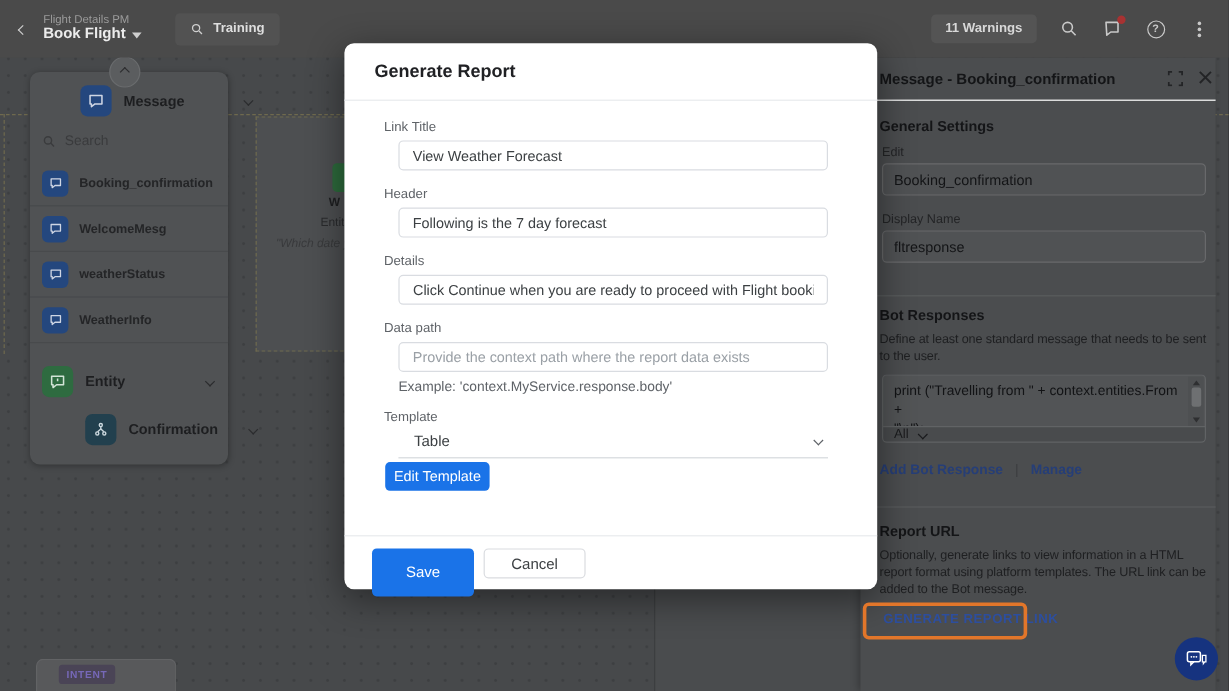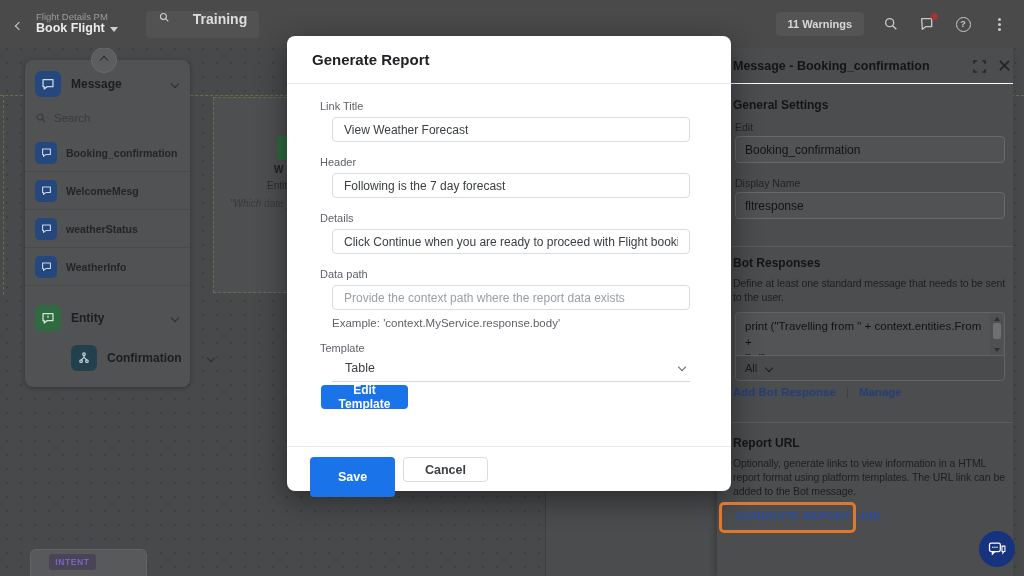--- a/index.html
+++ b/index.html
@@ -26,22 +26,22 @@
   
   .topbar{position:absolute;left:0;top:0;width:1024px;height:48px;background:#4a4a4a;z-index:10;display:flex;align-items:center;}
   .chev{display:inline-block;width:6px;height:6px;border-right:1.6px solid currentColor;border-bottom:1.6px solid currentColor;transform:rotate(45deg);}
   .chev.up{transform:rotate(-135deg);}
   .chev.left{transform:rotate(135deg);}
   .back-btn{margin-left:16px;color:#cfcfcf;width:14px;cursor:pointer;}
   .crumbs{margin-left:6px;line-height:1.1;}
   .crumb-sub{font-size:9.5px;color:#9b9b9b;}
   .crumb-main{font-size:12.5px;font-weight:bold;color:#ececec;display:flex;align-items:center;gap:5px;}
   .caret-down{width:0;height:0;border-left:4px solid transparent;border-right:4px solid transparent;border-top:5px solid #cfcfcf;display:inline-block;}
-  .training-btn{margin-left:28px;height:27px;padding:0 12px;background:#525252;border-radius:4px;display:flex;gap:22px;
-                font-size:14px;font-weight:bold;color:#dedede;cursor:pointer;}
+  .training-btn{margin-left:28px;height:27px;padding:0 12px;background:#525252;border-radius:4px;display:flex;align-items:center;gap:7px;
+                font-size:11px;font-weight:bold;color:#dedede;cursor:pointer;}
   .tb-right{margin-left:auto;display:flex;align-items:center;gap:18px;margin-right:16px;}
   .warn-pill{height:24px;padding:0 12px;background:#545454;border-radius:4px;display:flex;align-items:center;
              font-size:11px;font-weight:bold;color:#d8d8d8;cursor:pointer;}
   .tb-icon{position:relative;width:18px;height:18px;display:flex;align-items:center;justify-content:center;color:#c9c9c9;cursor:pointer;}
   .red-dot{position:absolute;right:-2px;top:-2px;width:7px;height:7px;border-radius:50%;background:#a83232;}
   .help-circle{width:15px;height:15px;border:1.4px solid #c9c9c9;border-radius:50%;display:flex;align-items:center;justify-content:center;}
   .help-circle::after{content:"?";font-size:9px;font-weight:bold;color:#c9c9c9;}
   .kebab{width:3px;height:3px;border-radius:50%;background:#c9c9c9;box-shadow:0 5px 0 #c9c9c9,0 10px 0 #c9c9c9;margin-top:-10px;}
 
   
@@ -75,21 +75,21 @@
   .rp-inp{position:absolute;left:18px;width:270px;height:27px;background:#505254;border:1px solid #68696b;border-radius:4px;
           color:#131416;font-size:12px;padding:0 9px;}
   .rp-divider{position:absolute;left:0;width:296px;border-top:1px solid #5a5c5e;}
   .rp-desc{position:absolute;left:16px;width:280px;font-size:10.5px;line-height:14px;color:#1e1f21;letter-spacing:-0.1px;}
   .code-box{position:absolute;left:18px;top:264px;width:270px;height:43px;background:#525456;border:1px solid #616365;
             border-bottom:none;border-radius:4px 4px 0 0;padding:5px 18px 0 9px;font-size:11.5px;line-height:16px;color:#121315;overflow:hidden;}
   .code-scroll{position:absolute;right:1px;top:1px;width:13px;height:41px;background:#4e5052;}
   .code-thumb{position:absolute;left:2.5px;top:9px;width:8px;height:16px;background:#6e7072;border-radius:2px;}
   .tri-up{position:absolute;left:3.5px;top:3px;width:0;height:0;border-left:3px solid transparent;border-right:3px solid transparent;border-bottom:4px solid #2e2f31;}
   .tri-dn{position:absolute;left:3.5px;bottom:3px;width:0;height:0;border-left:3px solid transparent;border-right:3px solid transparent;border-top:4px solid #2e2f31;}
-  .all-row{position:absolute;left:18px;top:307px;width:270px;height:26px;background:#494b4d;border:1px solid #616365;
+  .all-row{position:absolute;left:18px;top:307px;width:270px;height:14px;background:#494b4d;border:1px solid #616365;
            border-radius:0 0 4px 4px;display:flex;align-items:center;gap:9px;padding:0 9px;font-size:11px;color:#1a1b1d;cursor:pointer;}
   .rp-links{position:absolute;left:16px;top:338px;display:flex;align-items:center;gap:10px;font-size:11.5px;font-weight:bold;}
   .rp-link{color:#263e77;cursor:pointer;}
   .rp-sep{color:#3c3d3f;font-weight:normal;}
   .rp-cta{position:absolute;left:19px;top:462px;font-size:11px;font-weight:bold;letter-spacing:.4px;color:#2d4e9e;cursor:pointer;}
 
   
   .fab{position:absolute;left:979px;top:531px;width:36px;height:36px;border-radius:50%;background:#16337f;z-index:7;
        display:flex;align-items:center;justify-content:center;cursor:pointer;border:none;}
 
@@ -99,21 +99,21 @@
   .m-title{position:absolute;left:25px;top:15px;font-size:15px;font-weight:bold;color:#202124;}
   .m-head-line{position:absolute;left:0;top:47px;width:444px;border-top:1px solid #e8eaed;}
   .m-label{position:absolute;left:33px;font-size:11px;color:#5f6368;}
   .m-inp{position:absolute;left:45px;width:358px;height:25px;border:1px solid #d9dce1;border-radius:4px;background:#fff;
          font-size:12px;color:#3c4043;padding:0 11px;}
   .m-inp::placeholder{color:#9aa0a6;}
   .m-example{position:absolute;left:45px;top:281px;font-size:11.5px;color:#5f6368;}
   .m-select{position:absolute;left:45px;top:320px;width:358px;height:26px;border-bottom:1px solid #d5d9dd;cursor:pointer;}
   .m-select-val{position:absolute;left:13px;top:5px;font-size:12.5px;color:#3c4043;}
   .m-select-chev{position:absolute;right:5px;top:8px;color:#5f6368;}
-  .btn{border:none;border-radius:4px;font-size:12px;font-weight:bold;cursor:pointer;display:flex;align-items:center;justify-content:center;}
+  .btn{border:none;border-radius:4px;font-size:12px;font-weight:normal;cursor:pointer;display:flex;align-items:center;justify-content:center;}
   .btn-blue{background:#1a73e8;color:#ffffff;}
   .btn-ghost{background:#ffffff;color:#3c4043;border:1px solid #dadce0;}
   .m-edit{position:absolute;left:34px;top:349px;width:87px;height:24px;}
   .m-foot-line{position:absolute;left:0;top:410px;width:444px;border-top:1px solid #e8eaed;}
   .m-save{position:absolute;left:23px;top:421px;width:85px;height:40px;font-size:12.5px;}
   .m-cancel{position:absolute;left:116px;top:421px;width:85px;height:25px;font-size:12.5px;}
 
   
   .annotation{position:absolute;left:719px;top:502px;width:137px;height:31px;border:3px solid #e2762a;border-radius:5px;z-index:30;pointer-events:none;}
 </style>
@@ -177,21 +177,21 @@
           <span class="kebab"></span>
         </div>
     </div>
   </header>
 
   <aside class="sidebar">
     <div class="collapse-circle">
         <span class="chev up"></span>
       </div>
 
-    <div class="sec-head" style="top:8px;">
+    <div class="sec-head" style="top:8px;margin-left:32px;">
       <span class="sec-icon blue-bg">
         <svg width="14" height="14" viewBox="0 0 24 24">
             <path d="M3.5 4.5 h17 v12 h-10 l-5 4 v-4 h-2 z" fill="none" stroke="#cfd6e4" stroke-width="2.2" stroke-linejoin="round"></path>
           </svg>
       </span>
       <span class="sec-label">Message</span>
       <span class="chev sec-chev"></span>
     </div>
 
     <div class="search-row">

